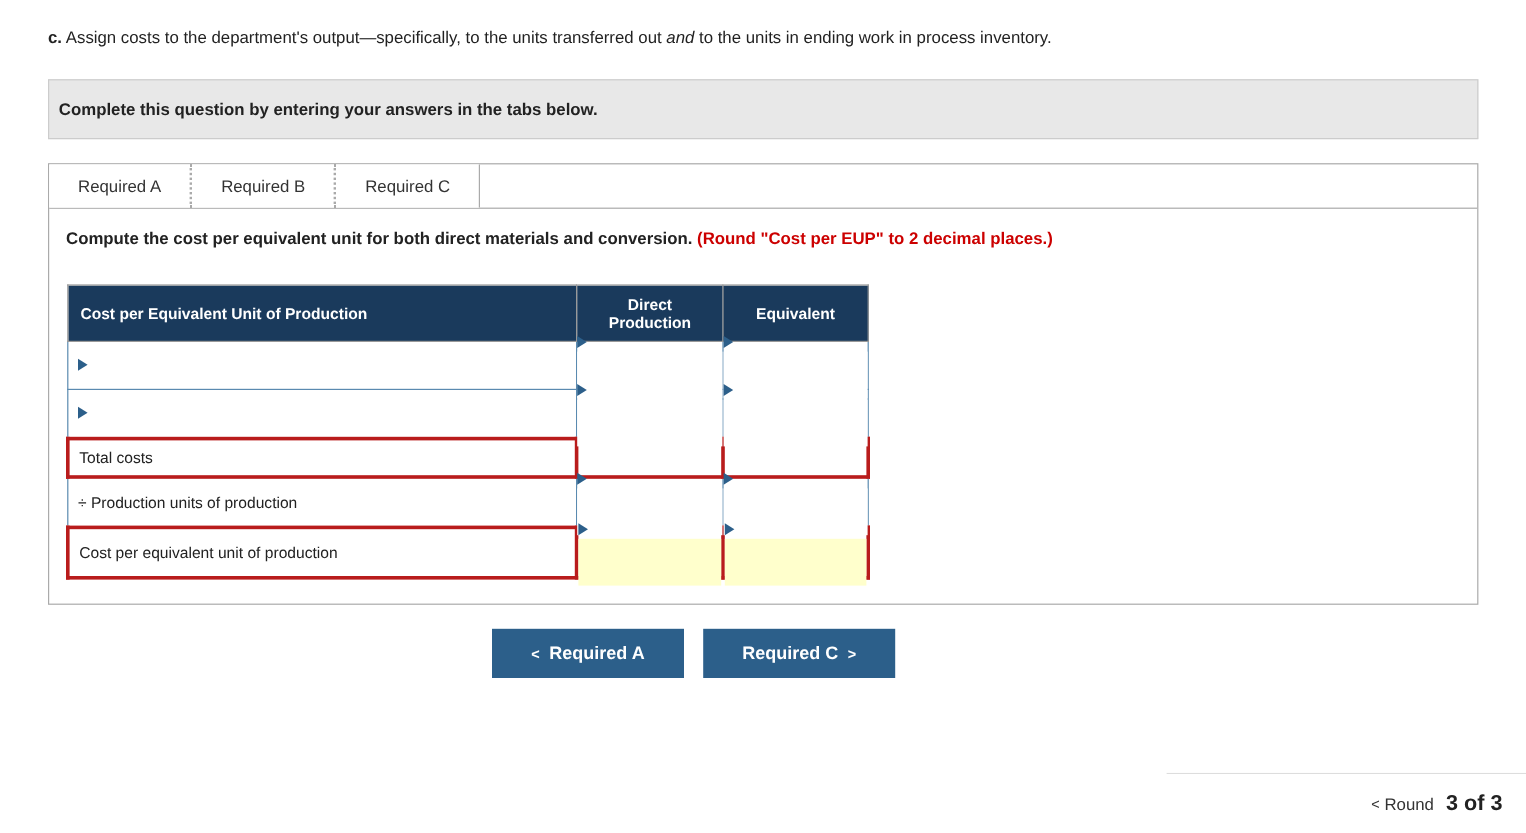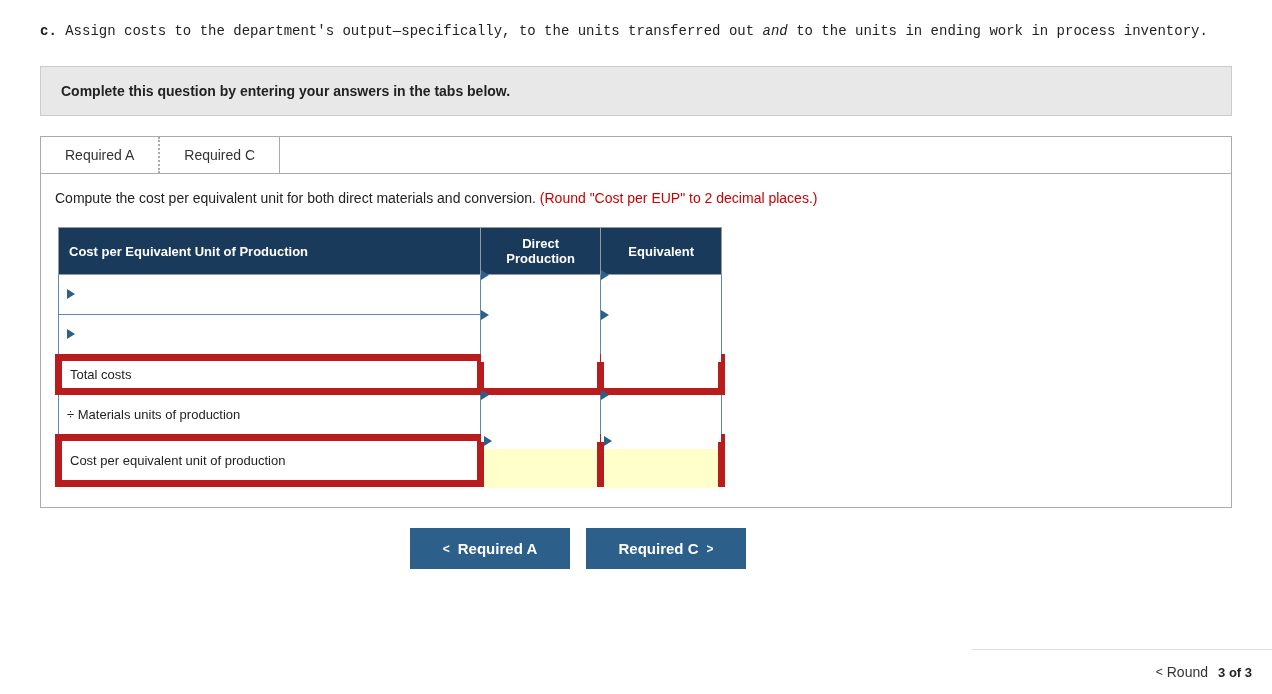--- a/index.html
+++ b/index.html
@@ -19,31 +19,30 @@
     }
 
     .main-content {
       padding: 20px 40px 0 40px;
     }
 
     .intro-text {
       font-size: 14px;
       line-height: 1.6;
       margin-bottom: 24px;
-      font-family: Liberation Mono, monospace;
     }
 
     .italic {
       font-style: italic;
     }
 
     .instruction-box {
       background: #e8e8e8;
       border: 1px solid #ccc;
-      padding: 16px 20px;
+      padding: 16px 8px;
       margin-bottom: 20px;
       font-size: 14px;
       font-weight: bold;
     }
 
     .tabs-container {
       border: 1px solid #aaa;
       margin-bottom: 0;
     }
 
@@ -71,22 +70,23 @@
       font-weight: normal;
     }
 
     .tab-content {
       padding: 14px 14px 20px 14px;
       border-top: none;
     }
 
     .tab-description {
       font-size: 14px;
-      margin-bottom: 18px;
+      margin-bottom: 28px;
       line-height: 1.5;
+      font-weight: bold;
     }
 
     .red-note {
       color: #cc0000;
     }
 
     .data-table {
       border-collapse: collapse;
       width: 670px;
       padding-left: 32px;
@@ -105,21 +105,21 @@
     .data-table th.left-header {
       text-align: left;
       width: 420px;
     }
 
     .data-table th.col-header {
       width: 120px;
     }
 
     .data-table td {
-      border: 7px solid #b91c1c;
+      border: 3px solid #b91c1c;
       padding: 0;
       height: 32px;
     }
 
     .data-table td.row-label {
       padding: 6px 8px;
       font-size: 13px;
       background: #fff;
     }
 
@@ -195,21 +195,21 @@
       border: none;
       cursor: pointer;
       font-size: 14px;
       color: #333;
       display: flex;
       align-items: center;
       gap: 4px;
     }
 
     .footer-page-info {
-      font-size: 13px;
+      font-size: 18px;
       font-weight: bold;
     }
 
     .chevron {
       font-size: 12px;
     }
 
     .arrow-indicator {
       display: inline-block;
       width: 0;
@@ -232,20 +232,23 @@
 
   <div class="instruction-box">
     <span>Complete this question by entering your answers in the tabs below.</span>
   </div>
 
   <div class="tabs-container">
     <div class="tabs-header">
       <div class="tab">
         <span>Required A</span>
       </div>
+      <div class="tab active">
+        <span>Required B</span>
+      </div>
       <div class="tab">
         <span>Required C</span>
       </div>
     </div>
 
     <div class="tab-content">
       <p class="tab-description">
         <span>Compute the cost per equivalent unit for both direct materials and conversion.</span>
         <span class="red-note">(Round "Cost per EUP" to 2 decimal places.)</span>
       </p>
@@ -288,21 +291,21 @@
           <tr>
             <td class="row-label">Total costs</td>
             <td>
               <input type="text" value="" style="">
             </td>
             <td>
               <input type="text" value="" style="">
             </td>
           </tr>
           <tr class="input-row">
-            <td class="row-label">÷ Materials units of production</td>
+            <td class="row-label">÷ Production units of production</td>
             <td>
               <span class="arrow-indicator"></span>
               <input type="text" value="" style="">
             </td>
             <td>
               <span class="arrow-indicator"></span>
               <input type="text" value="" style="">
             </td>
           </tr>
           <tr class="yellow-row">

